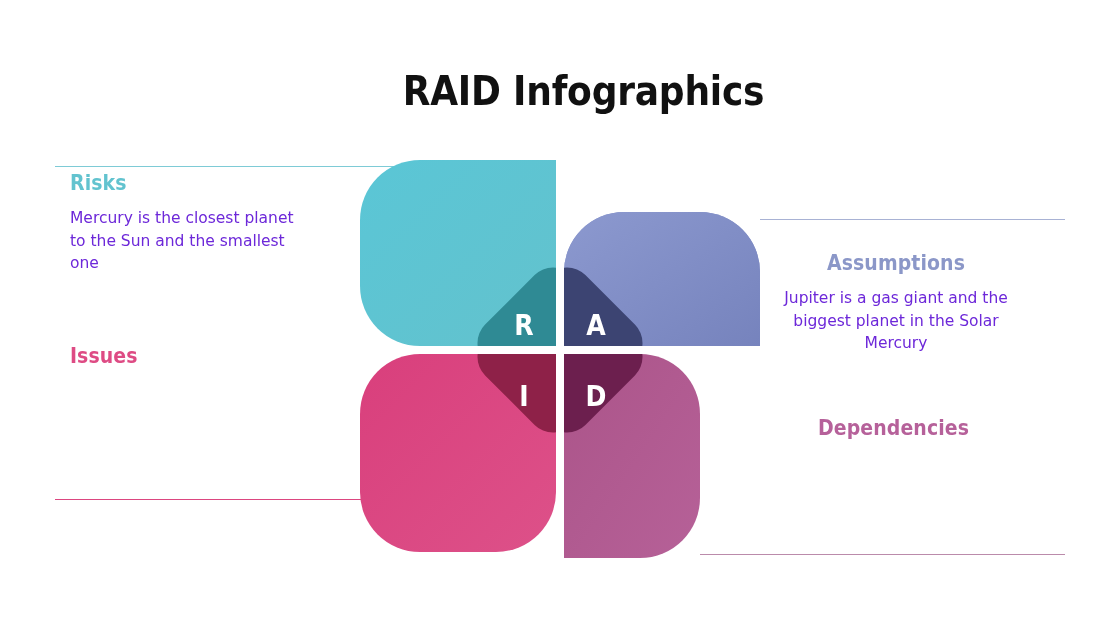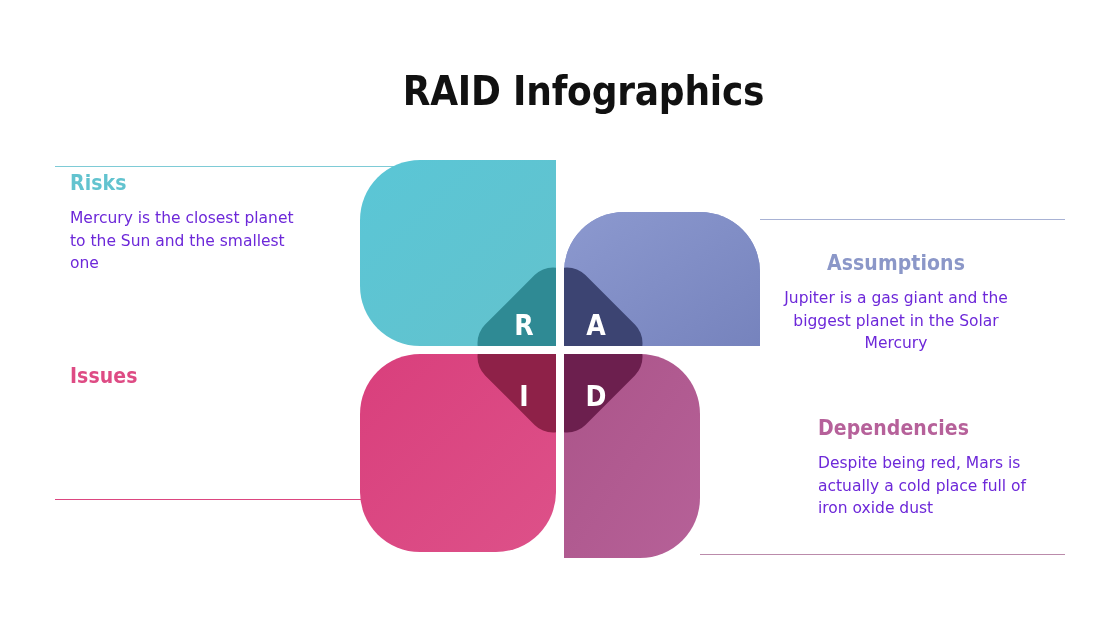--- a/index.html
+++ b/index.html
@@ -68,21 +68,21 @@
     font-family: "DejaVu Sans", "Liberation Sans", sans-serif;
     font-size: 15.5px;
     line-height: 1.45;
     color: #6d28d9;
     font-weight: 400;
   }
 
   .block-risks       { left: 70px;  top: 172px; width: 230px; text-align: left; }
   .block-risks h2    { color: #62c3cf; }
 
-  .block-issues      { left: 70px;  top: 365px; width: 235px; text-align: left; }
+  .block-issues      { left: 70px;  top: 345px; width: 235px; text-align: left; }
   .block-issues h2   { color: #de4b84; }
 
   .block-assumptions { left: 780px; top: 228px; width: 232px; text-align: center; margin-top: 24px; }
   .block-assumptions h2 { color: #8b97c8; }
 
   .block-dependencies{ left: 818px; top: 417px; width: 232px; text-align: left; }
   .block-dependencies h2 { color: #b6619a; }
 
   
   #pinwheel {
@@ -123,21 +123,20 @@
     <h2>Issues</h2>
   </div>
 
   <div class="block block-assumptions">
     <h2>Assumptions</h2>
     <p>Jupiter is a gas giant and the biggest planet in the Solar Mercury</p>
   </div>
 
   <div class="block block-dependencies">
     <h2>Dependencies</h2>
-    <p>Despite being red, Mars is actually a cold place full of iron oxide dust</p>
   </div>
 
   <div id="pinwheel">
     <svg width="420" height="420" viewBox="0 0 420 420" xmlns="http://www.w3.org/2000/svg">
       <defs>
         <linearGradient id="gradTeal" x1="0" y1="0" x2="1" y2="1">
           <stop offset="0%" stop-color="#5ac6d6"></stop>
           <stop offset="100%" stop-color="#63c2cd"></stop>
         </linearGradient>
         <linearGradient id="gradBlue" x1="0" y1="0" x2="1" y2="1">

